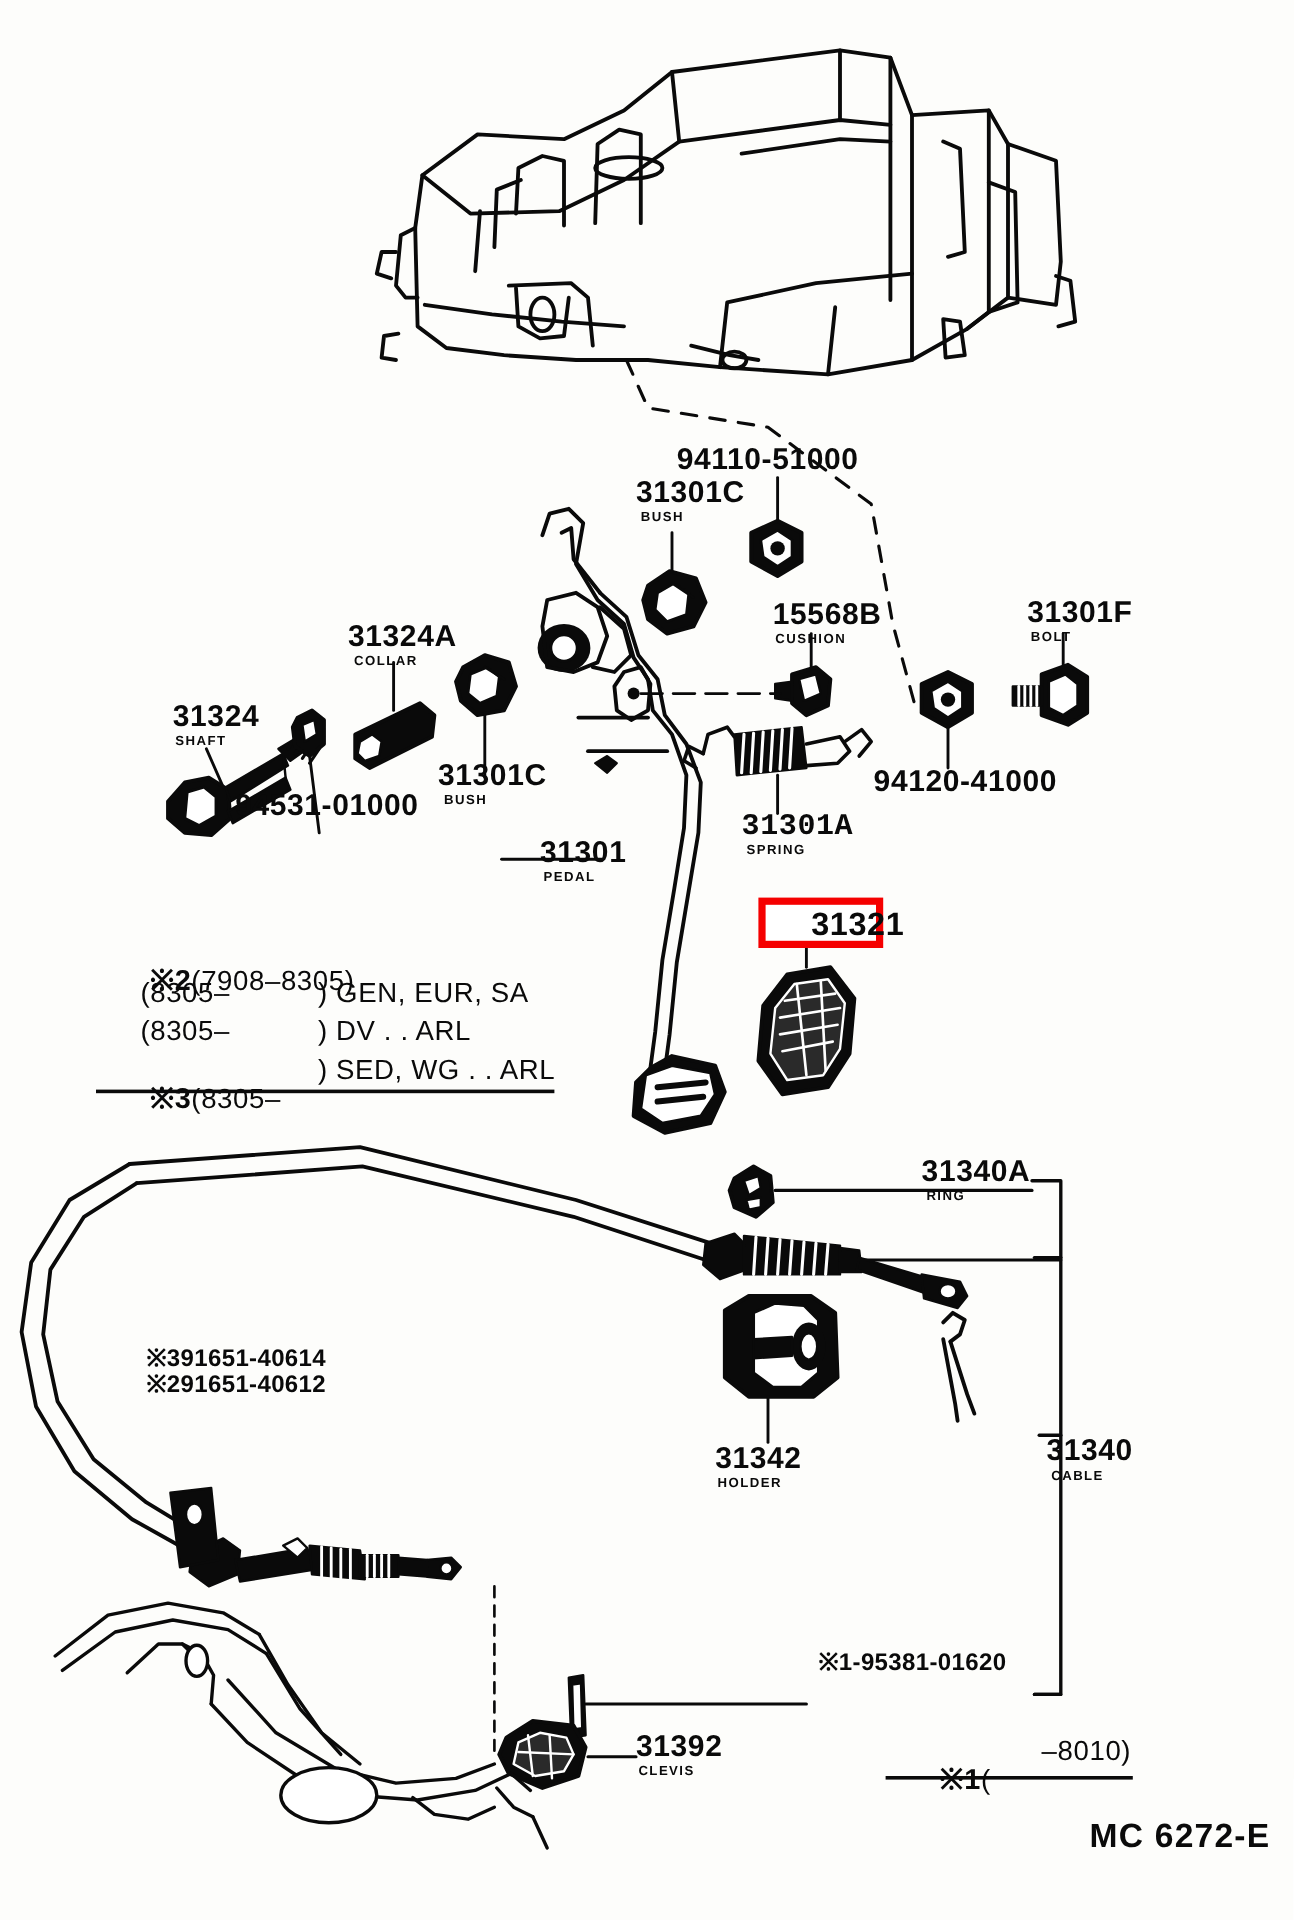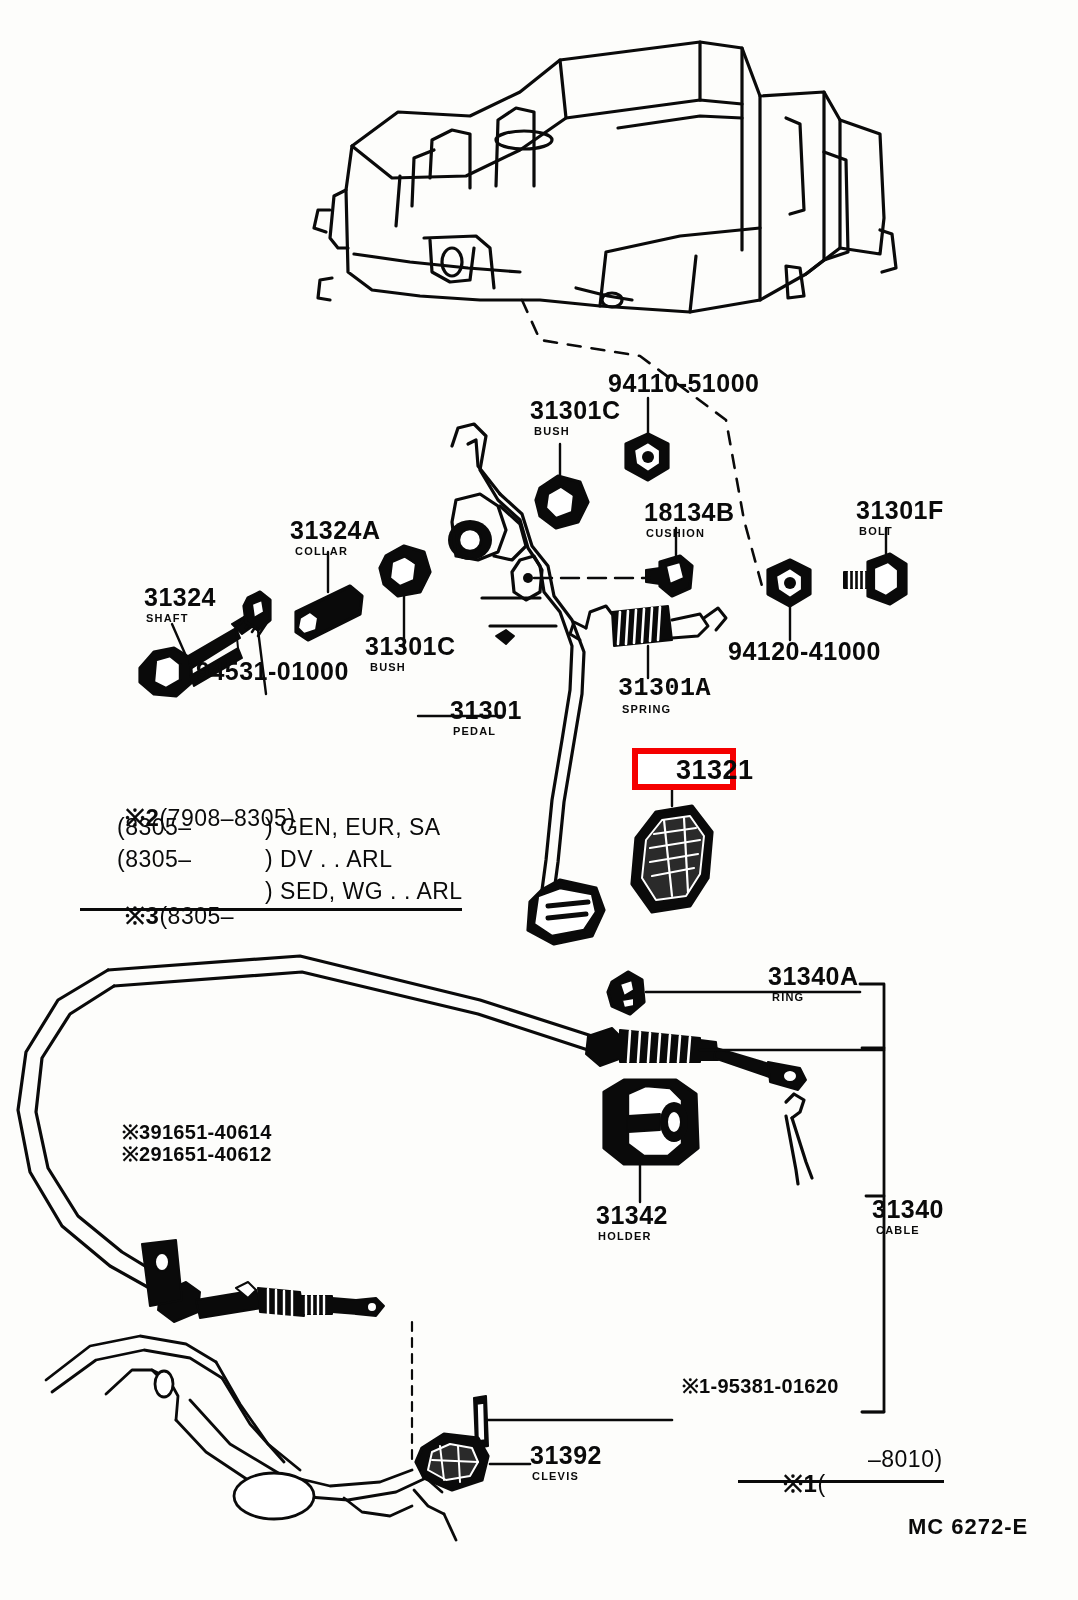--- a/index.html
+++ b/index.html
@@ -16,21 +16,21 @@
     color:#0a0a0a;
     font-family:"Liberation Sans",sans-serif;
     white-space:pre;
     line-height:1.0;
   }
   .pn{font-size:25px;font-weight:700;letter-spacing:0.5px;}
   .pn-sm{font-size:20px;font-weight:700;letter-spacing:0.3px;}
   .sub{font-size:11px;font-weight:700;letter-spacing:1.2px;}
   .note{font-size:24px;font-weight:700;letter-spacing:0.5px;}
   .note-lite{font-size:23px;font-weight:400;letter-spacing:0.5px;}
-  .footer{font-size:22px;font-weight:700;letter-spacing:1px;}
+  .footer{font-size:28px;font-weight:700;letter-spacing:1px;}
   .hl-box{
     position:absolute;
     border:6px solid #f50000;
     background:#ffffff;
     box-sizing:border-box;
   }
   .hl-text{
     position:absolute;
     font-size:27px;font-weight:700;color:#0a0a0a;
     letter-spacing:0.5px;
@@ -342,23 +342,23 @@
   <div class="lbl sub" style="left:295px;top:546px;">COLLAR</div>
 
   <div class="lbl pn" style="left:365px;top:634px;">31301C</div>
   <div class="lbl sub" style="left:370px;top:662px;">BUSH</div>
 
   <div class="lbl pn" style="left:196px;top:659px;">94531-01000</div>
 
   <div class="lbl pn" style="left:530px;top:398px;">31301C</div>
   <div class="lbl sub" style="left:534px;top:426px;">BUSH</div>
 
-  <div class="lbl pn" style="left:608px;top:371px;text-align:center;">94110-51000</div>
-
-  <div class="lbl pn" style="left:644px;top:500px;">18134B</div>
+  <div class="lbl pn" style="left:564px;top:371px;text-align:center;">94110-51000</div>
+
+  <div class="lbl pn" style="left:644px;top:500px;">15568B</div>
   <div class="lbl sub" style="left:646px;top:528px;">CUSHION</div>
 
   <div class="lbl pn" style="left:856px;top:498px;">31301F</div>
   <div class="lbl sub" style="left:859px;top:526px;">BOLT</div>
 
   <div class="lbl pn" style="left:728px;top:639px;">94120-41000</div>
 
   <div class="lbl pn" style="left:450px;top:698px;">31301</div>
   <div class="lbl sub" style="left:453px;top:726px;">PEDAL</div>
 

